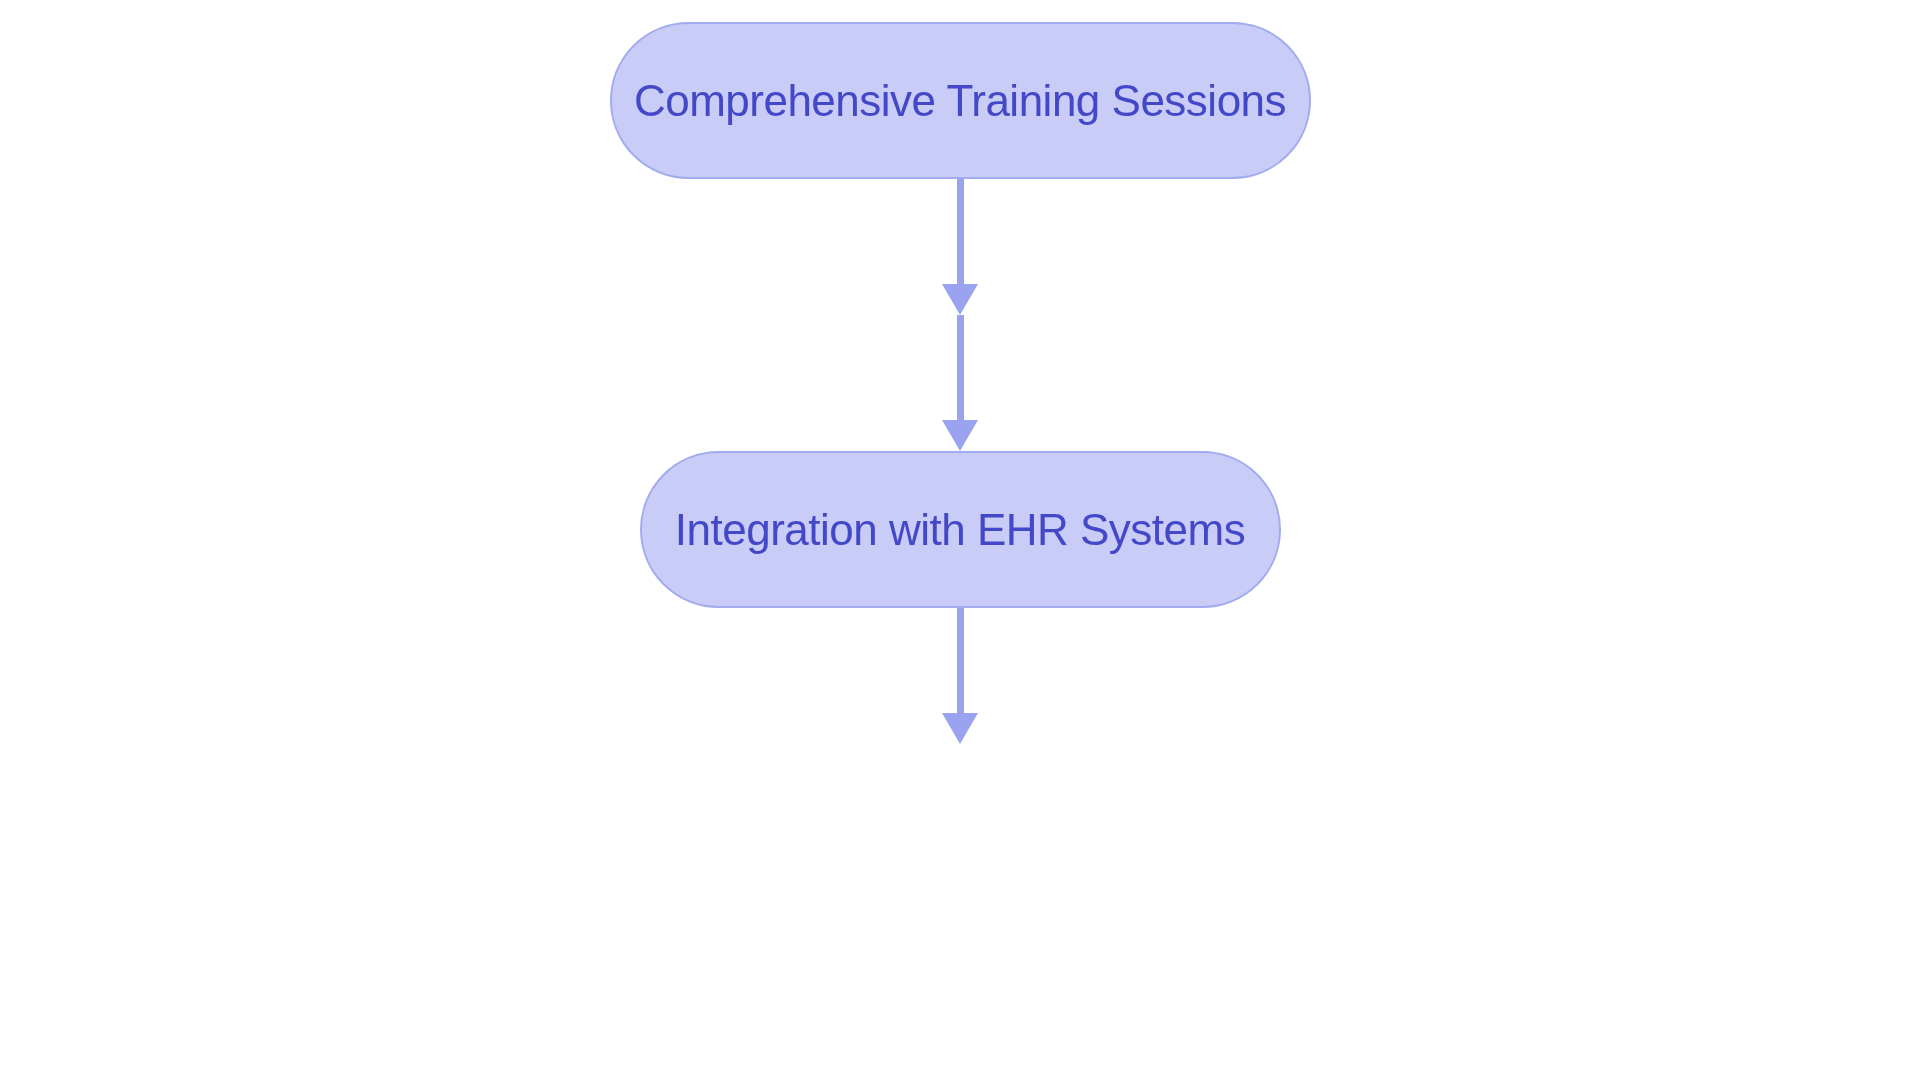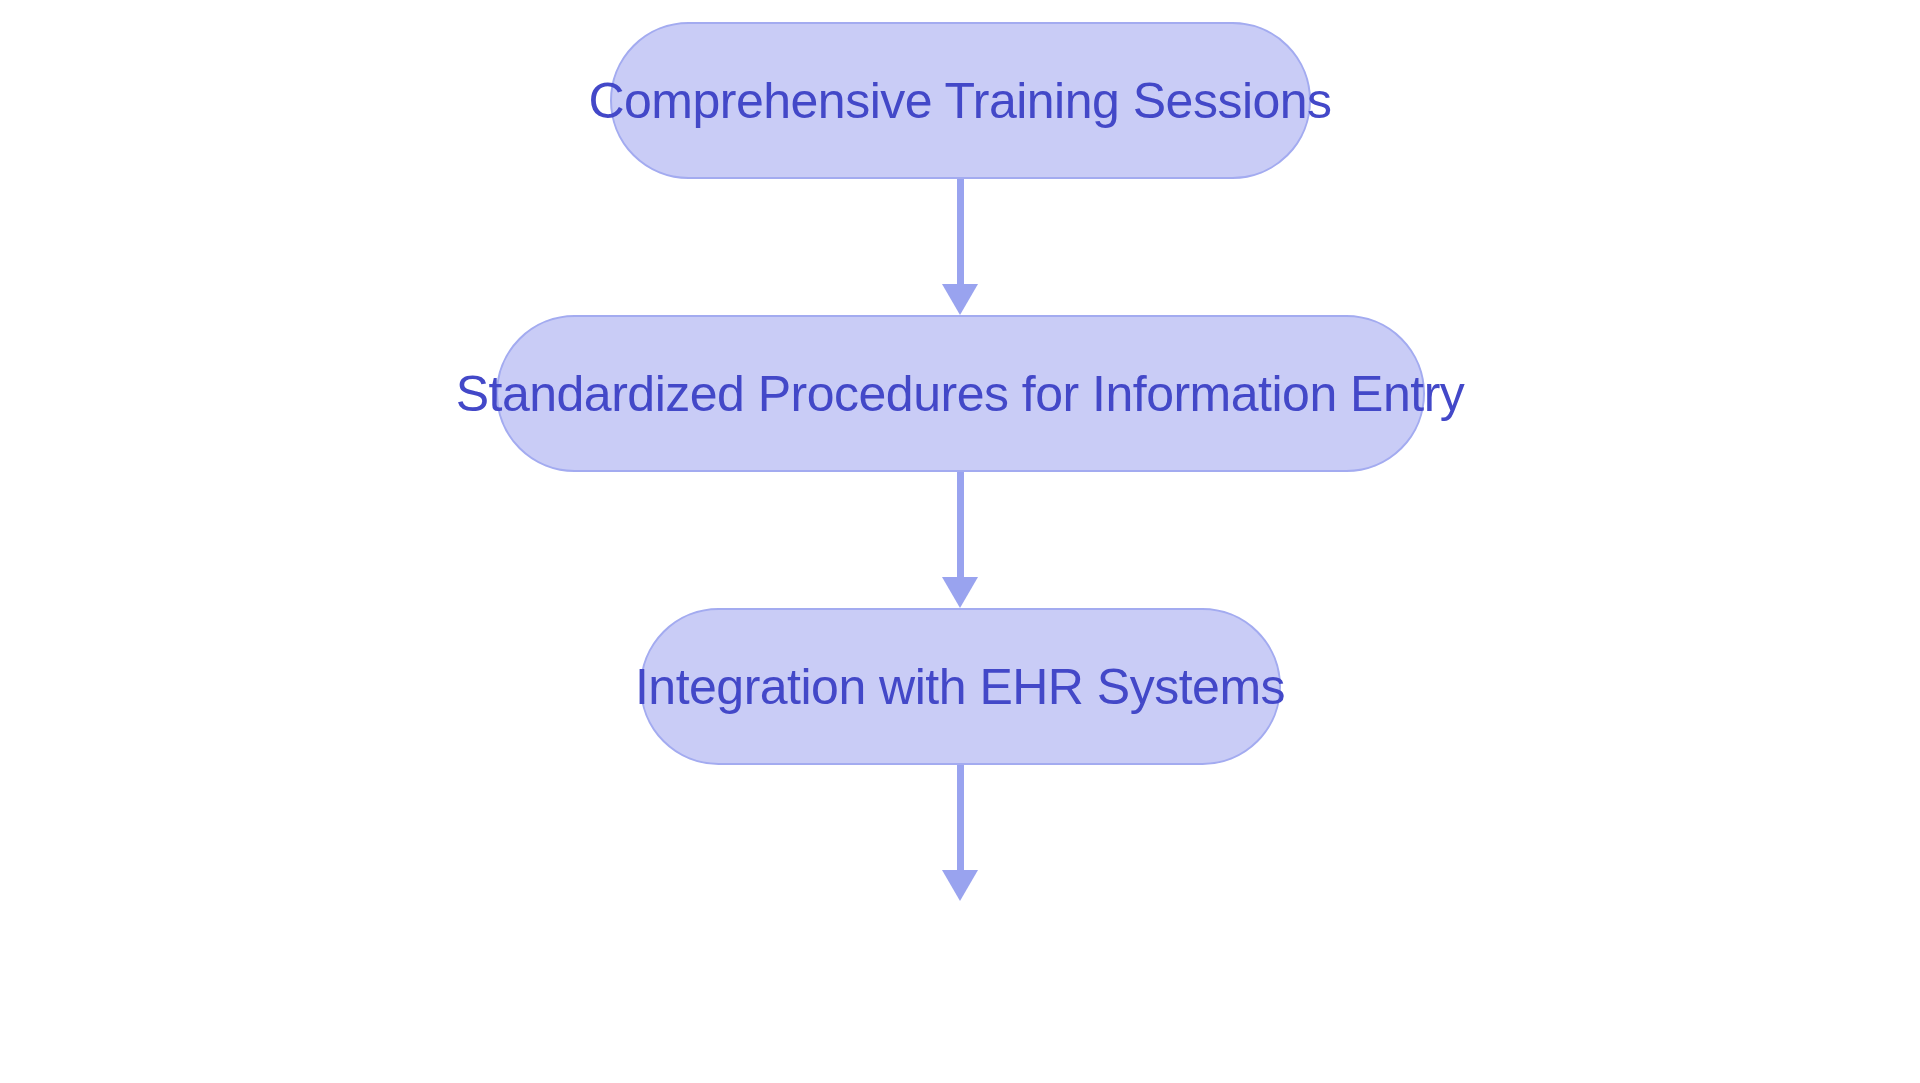--- a/index.html
+++ b/index.html
@@ -35,21 +35,21 @@
     border: 2px solid var(--node-border);
     border-radius: 80px;
     height: 157px;
     display: flex;
     align-items: center;
     justify-content: center;
     flex: 0 0 auto;
   }
   .node-label {
     color: var(--node-text);
-    font-size: 50px;
+    font-size: 44px;
     letter-spacing: -0.5px;
     white-space: nowrap;
     text-align: center;
   }
   .node-1 { width: 701px; }
   .node-2 { width: 929px; }
   .node-3 { width: 641px; }
   .node-4 { width: 602px; }
   .arrow {
     height: 136px;
@@ -79,23 +79,20 @@
 
   <div class="node node-1">
     <span class="node-label">Comprehensive Training Sessions</span>
   </div>
 
   <div class="arrow">
     <div class="arrow-line"></div>
     <div class="arrow-head"></div>
   </div>
 
-  <div class="node node-2">
-    <span class="node-label">Standardized Procedures for Information Entry</span>
-  </div>
 
   <div class="arrow">
     <div class="arrow-line"></div>
     <div class="arrow-head"></div>
   </div>
 
   <div class="node node-3">
     <span class="node-label">Integration with EHR Systems</span>
   </div>
 

